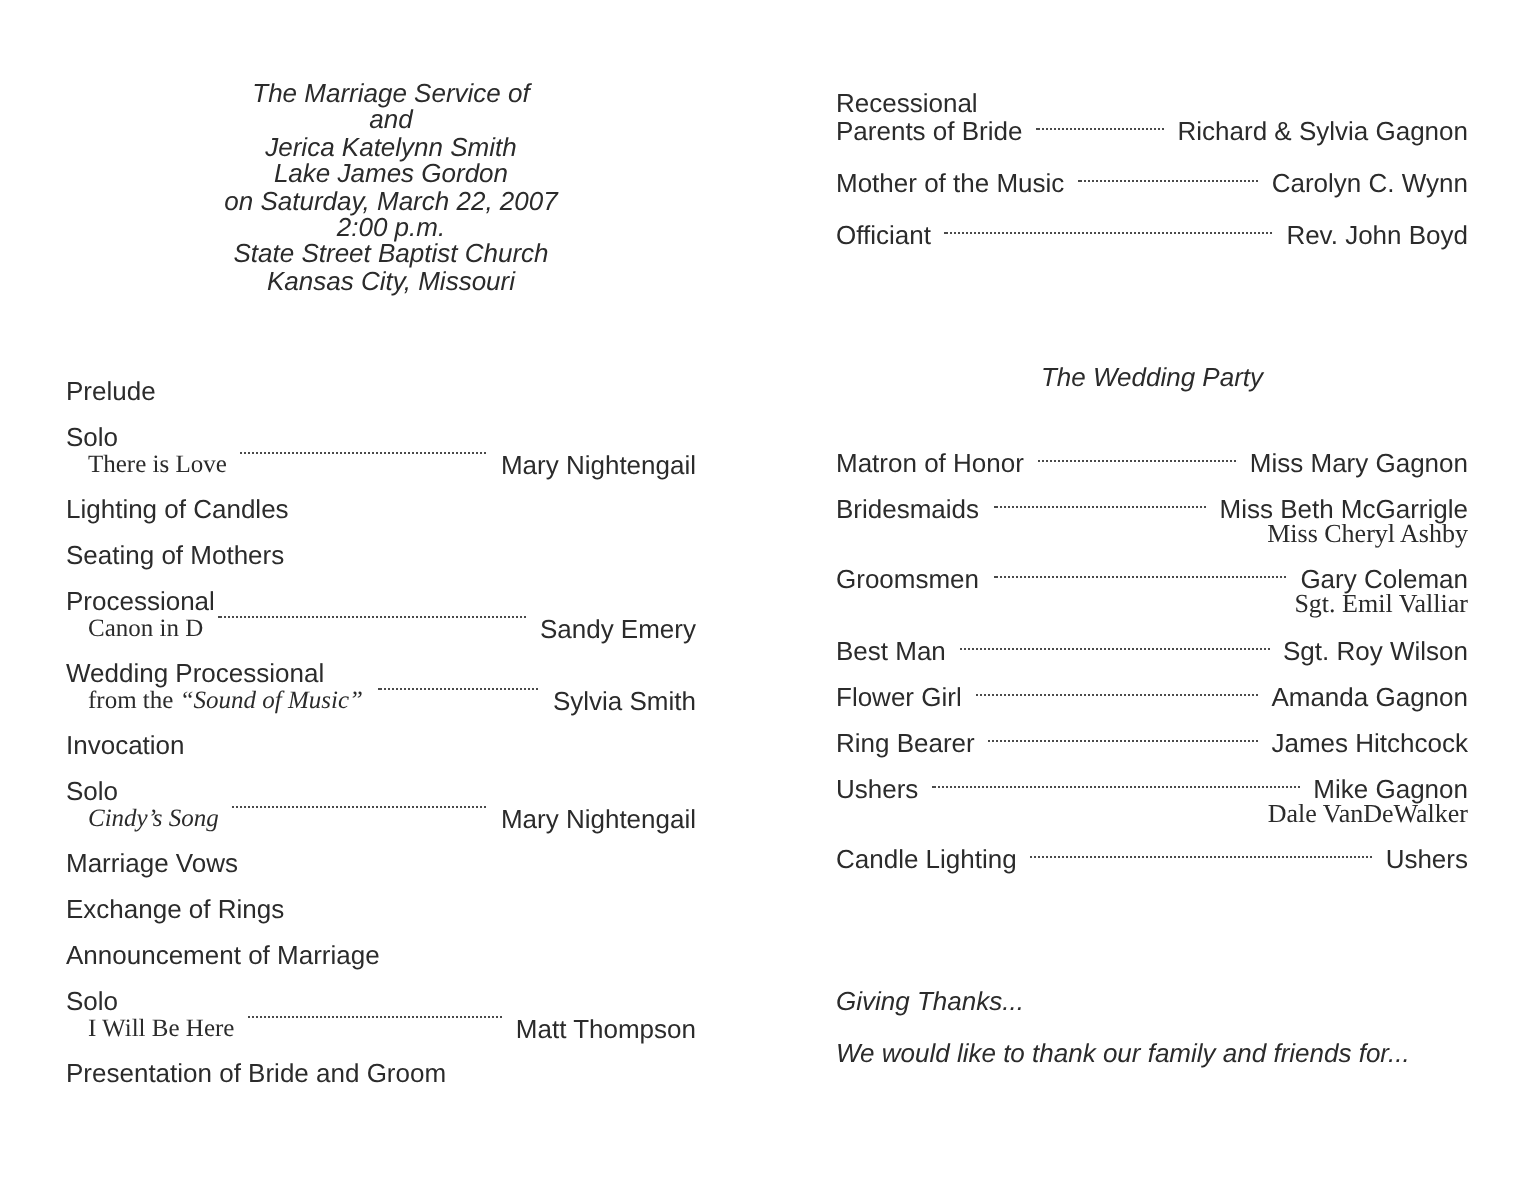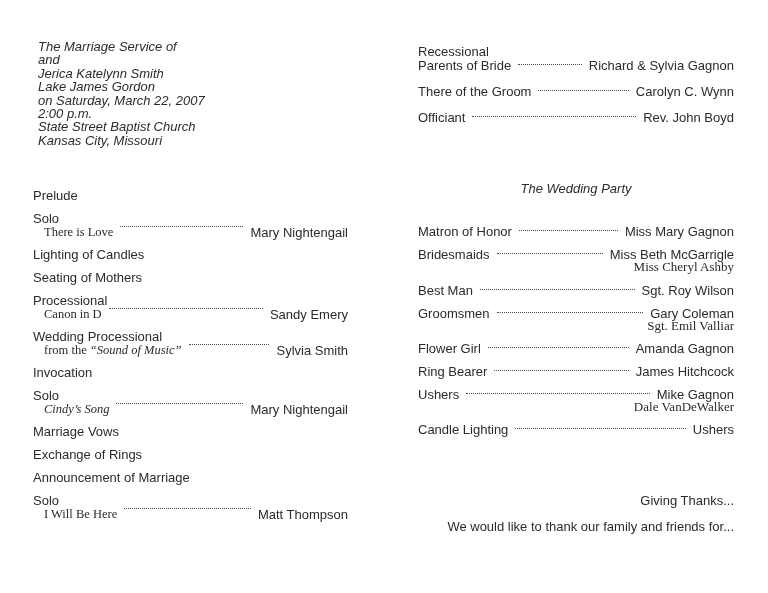--- a/index.html
+++ b/index.html
@@ -10,20 +10,21 @@
     background: #ffffff;
     font-family: "Liberation Sans", sans-serif;
     font-size: 13px;
     color: #2b2b2b;
     overflow: hidden;
   }
   
   .ceremony-header {
     position: absolute;
     left: 38px; top: 40px; width: 315px;
+    text-align: center;
     font-style: italic;
     line-height: 13.4px;
   }
   
   .row {
     display: flex;
     align-items: center;
     line-height: 13px;
   }
   .row .label { white-space: nowrap; }
@@ -68,21 +69,22 @@
     font-style: italic;
     line-height: 14px;
     margin-bottom: 29px;
   }
   .party .group { margin-bottom: 10px; }
   .party .extra-gap { margin-top: 11px; }
   
   .thanks {
     position: absolute;
     left: 418px; top: 494px; width: 316px;
-    text-align: right;
+    text-align: left;
+    font-style: italic;
     line-height: 14px;
   }
   .thanks .message { margin-top: 12px; }
 </style>
 </head>
 <body>
 
 <div class="page">
 
   <div class="ceremony-header">
@@ -97,21 +99,21 @@
   </div>
 
   <div class="officials">
     <div class="standalone-label">Recessional</div>
     <div class="row">
       <span class="label">Parents of Bride</span>
       <span class="dots"></span>
       <span class="value">Richard &amp; Sylvia Gagnon</span>
     </div>
     <div class="row">
-      <span class="label">There of the Groom</span>
+      <span class="label">Mother of the Music</span>
       <span class="dots"></span>
       <span class="value">Carolyn C. Wynn</span>
     </div>
     <div class="row">
       <span class="label">Officiant</span>
       <span class="dots"></span>
       <span class="value">Rev.  John Boyd</span>
     </div>
   </div>
 
@@ -183,20 +185,23 @@
 
     <div class="entry">
       <div class="entry-title">Solo</div>
       <div class="sub">
         <span class="serif">I Will Be Here</span>
         <span class="dots"></span>
         <span class="value">Matt Thompson</span>
       </div>
     </div>
 
+    <div class="entry">
+      <div class="entry-title">Presentation of Bride and Groom</div>
+    </div>
 
   </div>
 
   <div class="party">
     <div class="party-title">The Wedding Party</div>
 
     <div class="group">
       <div class="row">
         <span class="label">Matron of Honor</span>
         <span class="dots"></span>
@@ -206,35 +211,35 @@
 
     <div class="group">
       <div class="row">
         <span class="label">Bridesmaids</span>
         <span class="dots"></span>
         <span class="value">Miss Beth McGarrigle</span>
       </div>
       <div class="row2">Miss Cheryl Ashby</div>
     </div>
 
+    <div class="group">
+      <div class="row">
+        <span class="label">Groomsmen</span>
+        <span class="dots"></span>
+        <span class="value">Gary Coleman</span>
+      </div>
+      <div class="row2">Sgt. Emil Valliar</div>
+    </div>
+
     <div class="group extra-gap">
       <div class="row">
         <span class="label">Best Man</span>
         <span class="dots"></span>
         <span class="value">Sgt. Roy Wilson</span>
       </div>
-    </div>
-
-    <div class="group">
-      <div class="row">
-        <span class="label">Groomsmen</span>
-        <span class="dots"></span>
-        <span class="value">Gary Coleman</span>
-      </div>
-      <div class="row2">Sgt. Emil Valliar</div>
     </div>
 
     <div class="group">
       <div class="row">
         <span class="label">Flower Girl</span>
         <span class="dots"></span>
         <span class="value">Amanda Gagnon</span>
       </div>
     </div>
 

